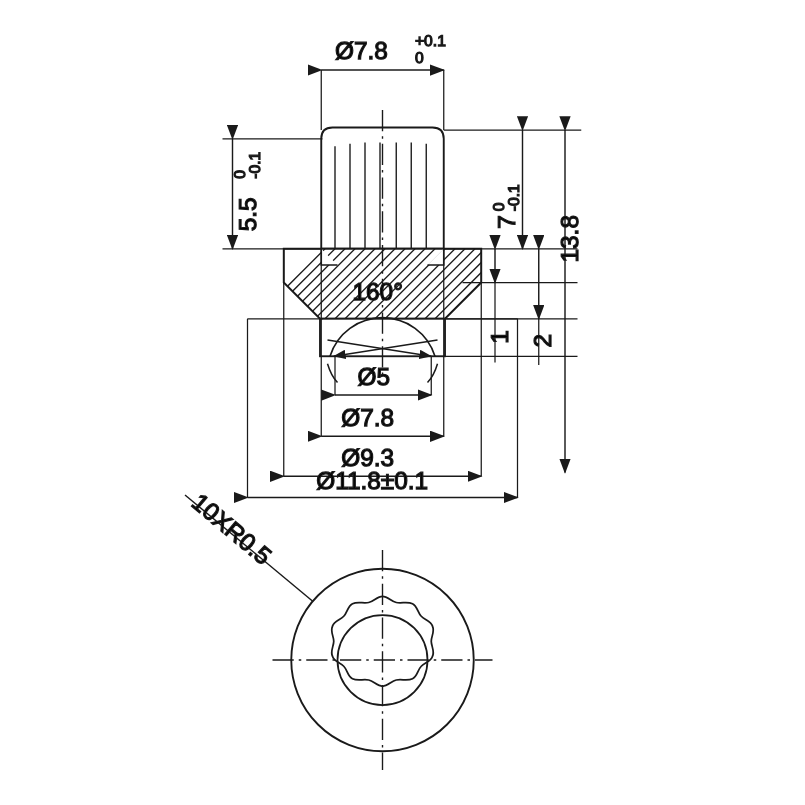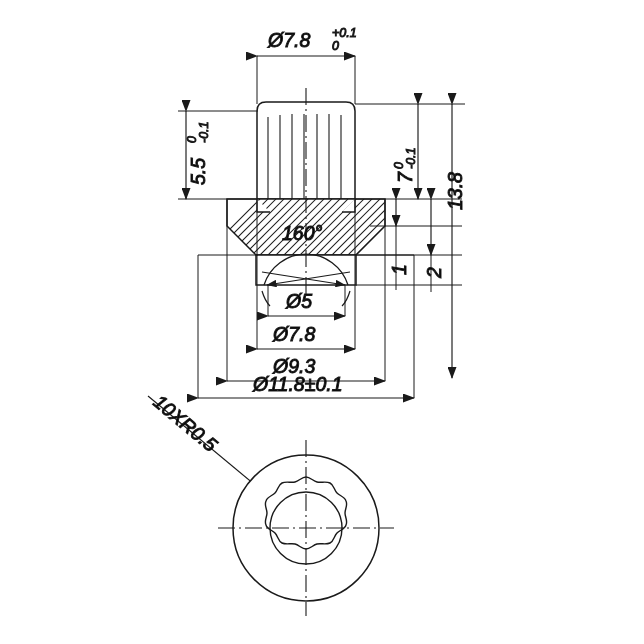--- a/index.html
+++ b/index.html
@@ -1,18 +1,18 @@
 <!DOCTYPE html>
 <html><head>
 <meta charset="utf-8">
 <style>
   html,body{margin:0;padding:0;background:#ffffff;}
   body{width:644px;height:644px;overflow:hidden;
        font-family:"Liberation Sans", sans-serif;color:#000;}
-  #sheet{position:relative;width:644px;height:493px;font-style:italic;}
+  #sheet{position:relative;width:644px;height:493px;}
   svg{display:block;}
   text{font-family:"Liberation Sans", sans-serif;fill:#000;}
 </style>
 </head>
 <body>
 
 <div id="sheet">
 <svg width="644" height="644" viewBox="0 0 644 644">
 
   <defs>

